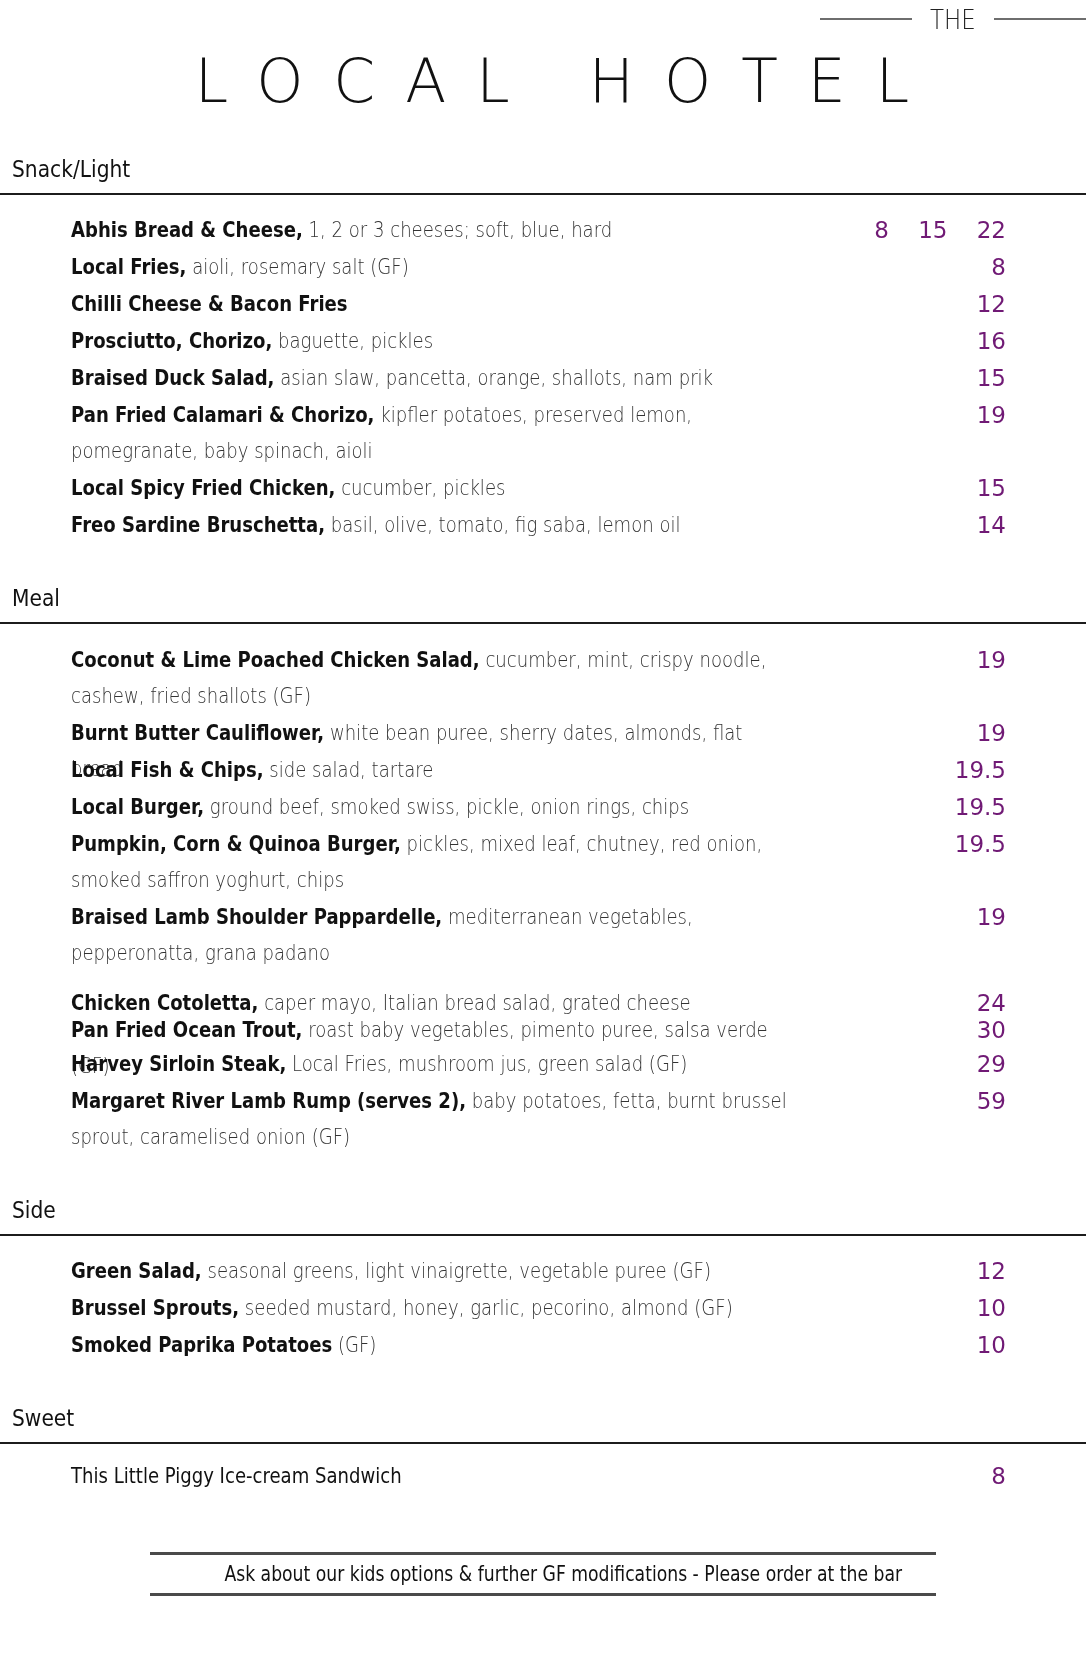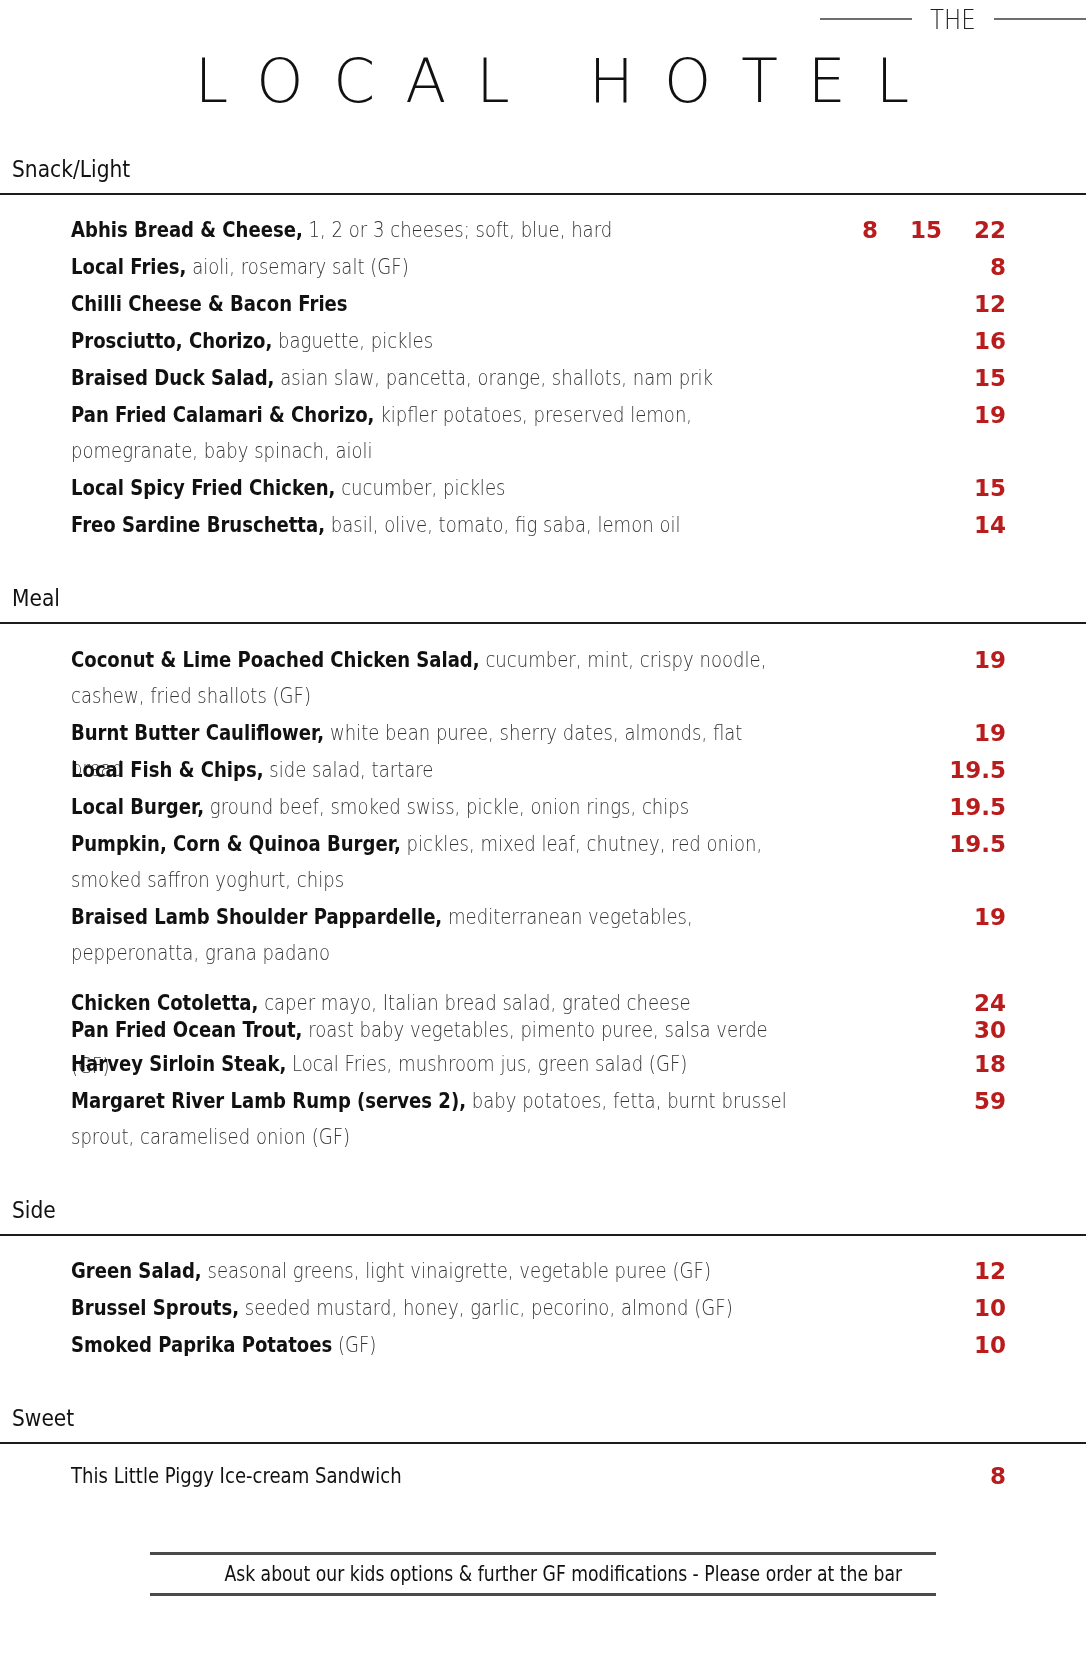--- a/index.html
+++ b/index.html
@@ -31,21 +31,21 @@
   .item {
     position: absolute; left: 71px; width: 935px; font-size: 21px; line-height: 36px;
   }
   .item .name { font-weight: bold; color: #111; transform-origin: left; }
   .item .desc { font-weight: 200; color: #333; }
   .item .text-wrap {
     display: inline-block; width: 840px; transform: scaleX(0.86); transform-origin: left top;
     white-space: normal;
   }
   .price {
-    position: absolute; right: 0; top: 0; font-weight: 700; font-size: 23px; color: #b91c1c;
+    position: absolute; right: 0; top: 0; font-weight: 400; font-size: 23px; color: #701a75;
     text-align: right; white-space: pre;
   }
   .footer {
     position: absolute; left: 150px; top: 1552px; width: 786px; height: 38px;
     border-top: 3px solid #4a4a4a; border-bottom: 3px solid #4a4a4a;
     display: flex; align-items: center; justify-content: flex-start;
   }
   .footer-text {
     font-size: 21px; font-weight: 500; color: #111; transform: scaleX(0.82); white-space: nowrap;
   }
@@ -129,21 +129,21 @@
   <div class="item" style="top:1012px">
     <span class="text-wrap"><span class="name">Pan Fried Ocean Trout,</span><span class="desc"> roast baby vegetables, pimento puree, salsa verde (GF)</span></span>
     <span class="price">30</span>
   </div>
   <div class="item" style="top:985px">
     <span class="text-wrap"><span class="name">Chicken Cotoletta,</span><span class="desc"> caper mayo, Italian bread salad, grated cheese</span></span>
     <span class="price">24</span>
   </div>
   <div class="item" style="top:1046px">
     <span class="text-wrap"><span class="name">Harvey Sirloin Steak,</span><span class="desc"> Local Fries, mushroom jus, green salad (GF)</span></span>
-    <span class="price">18</span>
+    <span class="price">29</span>
   </div>
   <div class="item" style="top:1083px">
     <span class="text-wrap"><span class="name">Margaret River Lamb Rump (serves 2),</span><span class="desc"> baby potatoes, fetta, burnt brussel sprout, caramelised onion (GF)</span></span>
     <span class="price">59</span>
   </div>
 </div>
 
 <div class="section">
   <div class="section-title" style="top:1197px">Side</div>
   <div class="section-rule" style="top:1234px"></div>

